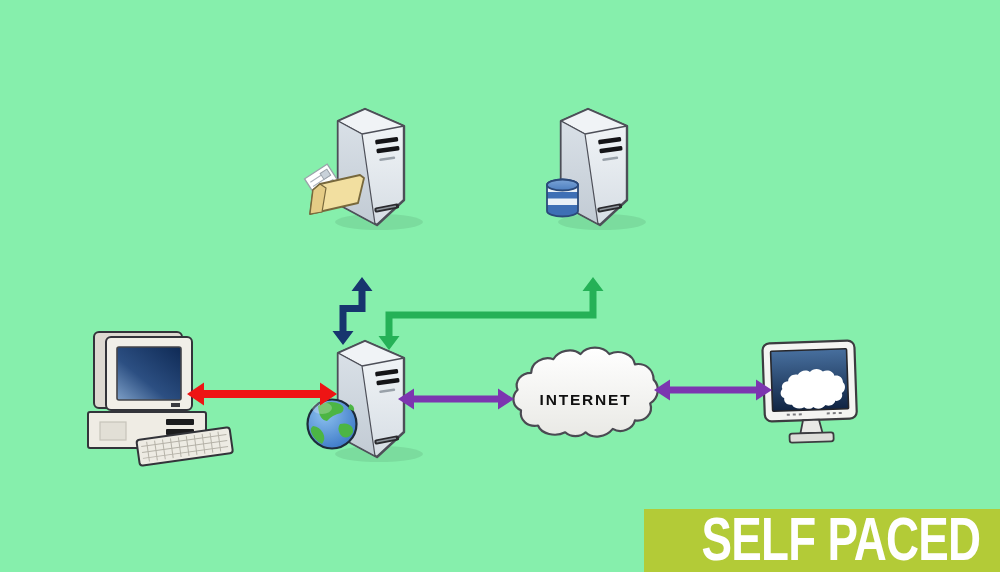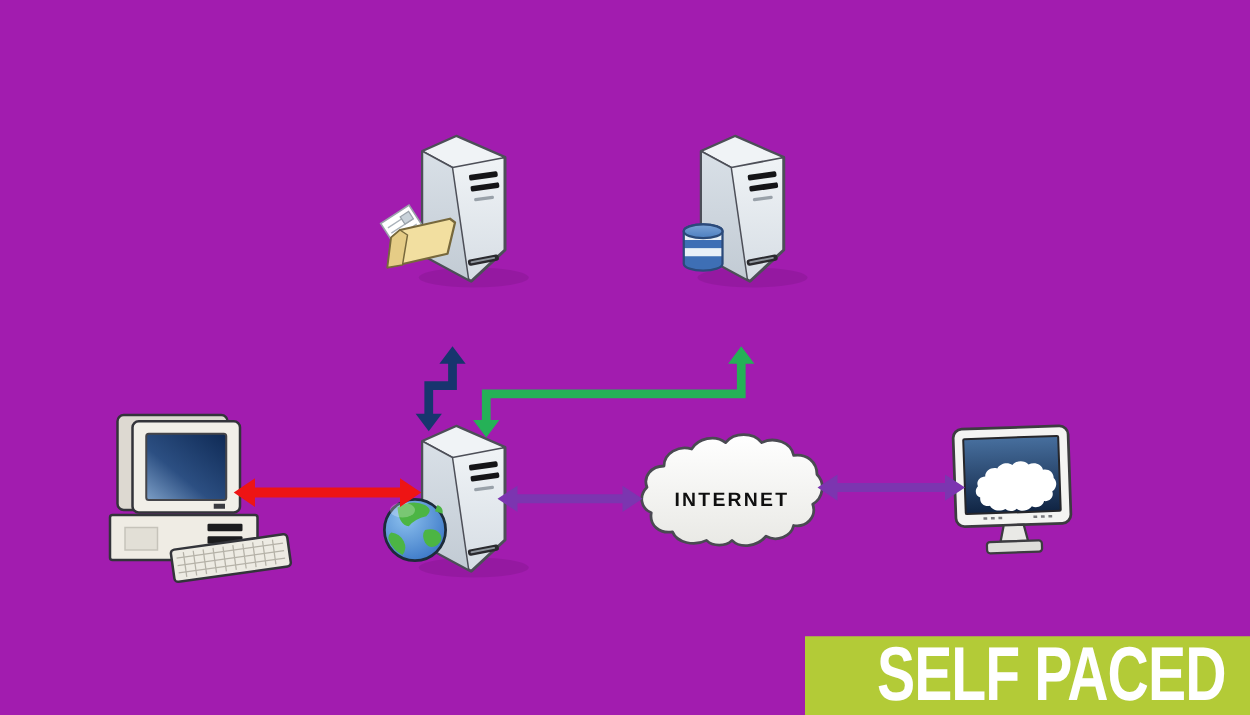--- a/index.html
+++ b/index.html
@@ -1,16 +1,16 @@
 <!DOCTYPE html>
 <html><head>
 <meta charset="utf-8">
 <style>
   html,body{margin:0;padding:0;background:#ffffff;}
-  #canvas{position:relative;width:1000px;height:572px;background:#a21caf;overflow:hidden;
+  #canvas{position:relative;width:1000px;height:572px;background:#86efac;overflow:hidden;
           font-family:"Liberation Sans", sans-serif;}
   svg{display:block;}
   text{font-family:"Liberation Sans", sans-serif;}
   .internet-text{font-weight:700;letter-spacing:1.8px;}
   .banner-text{font-weight:700;letter-spacing:-1px;}
 </style>
 </head>
 <body>
 
 <div id="canvas">

